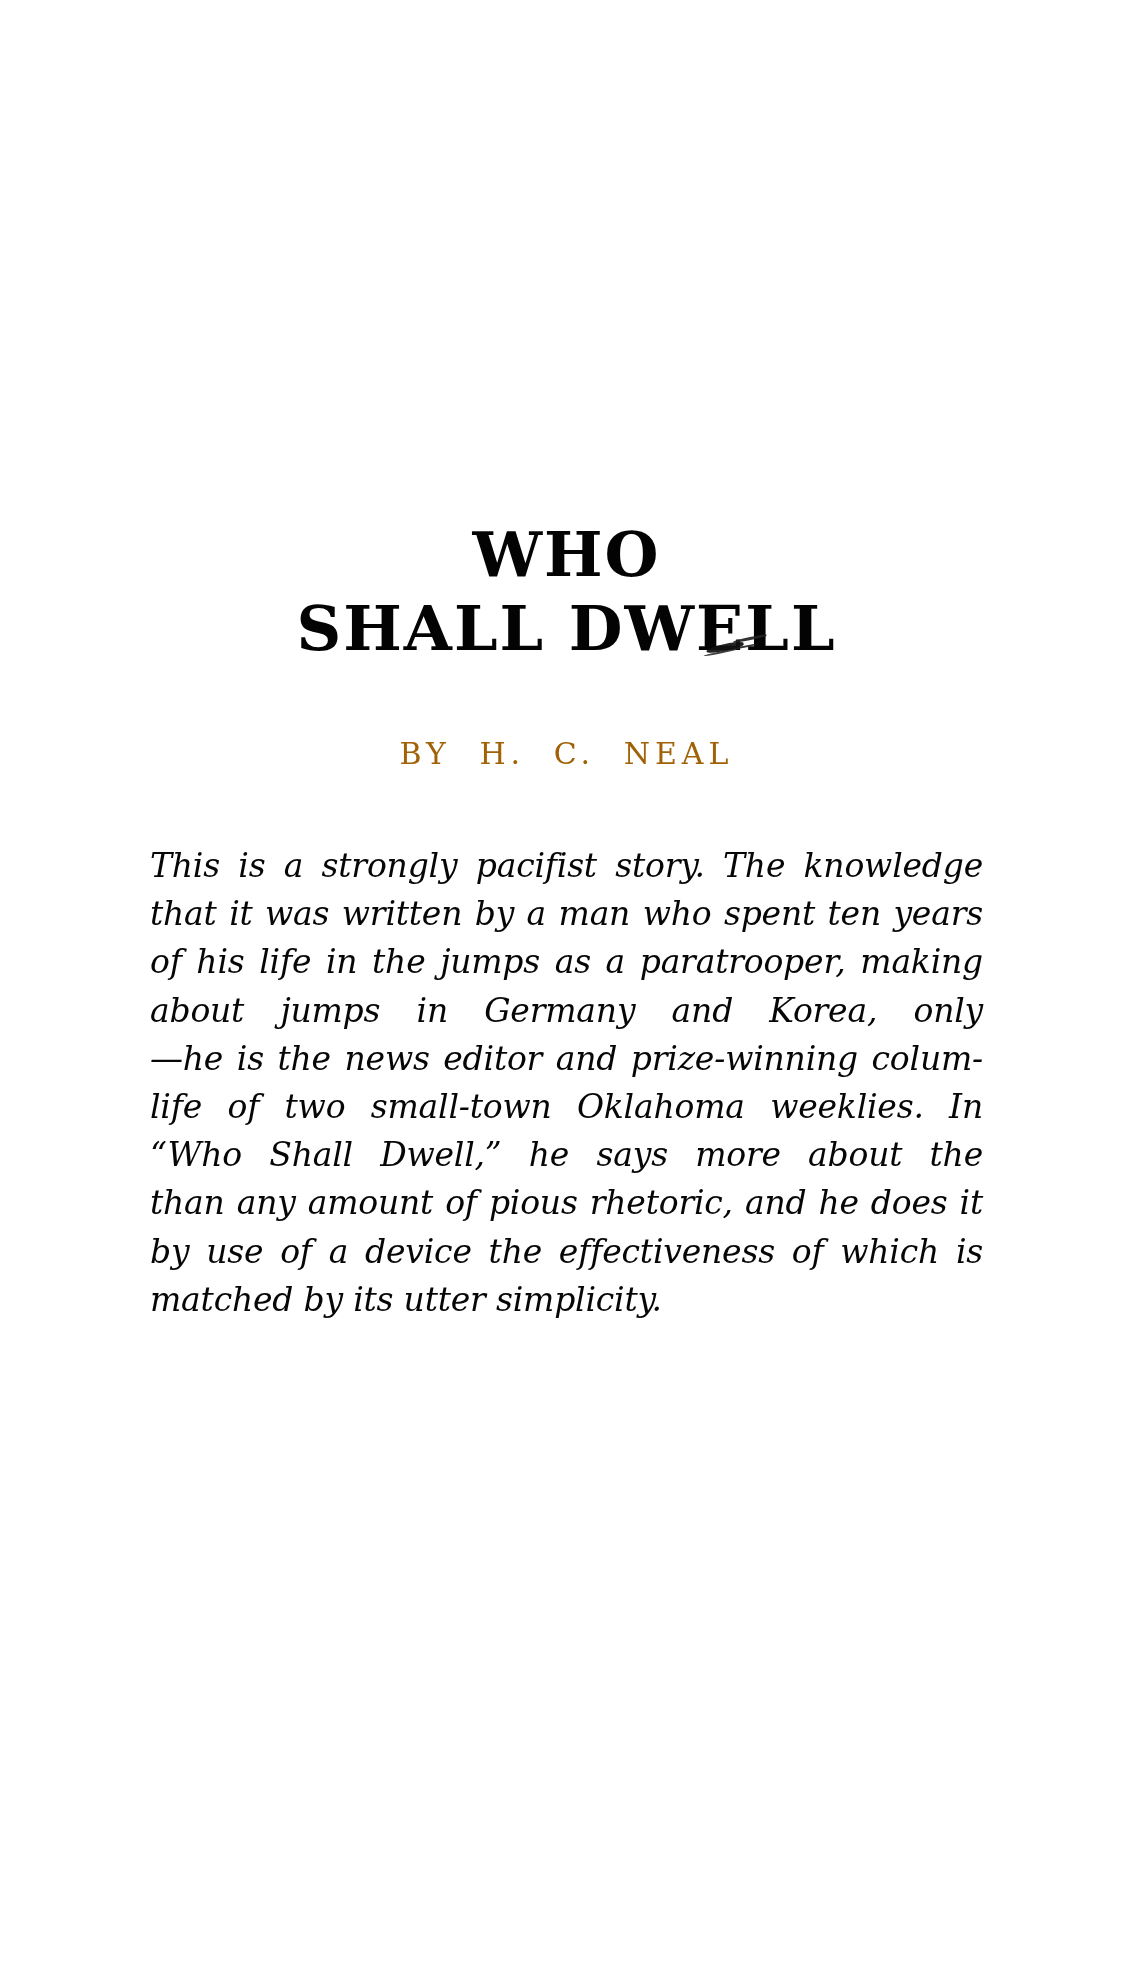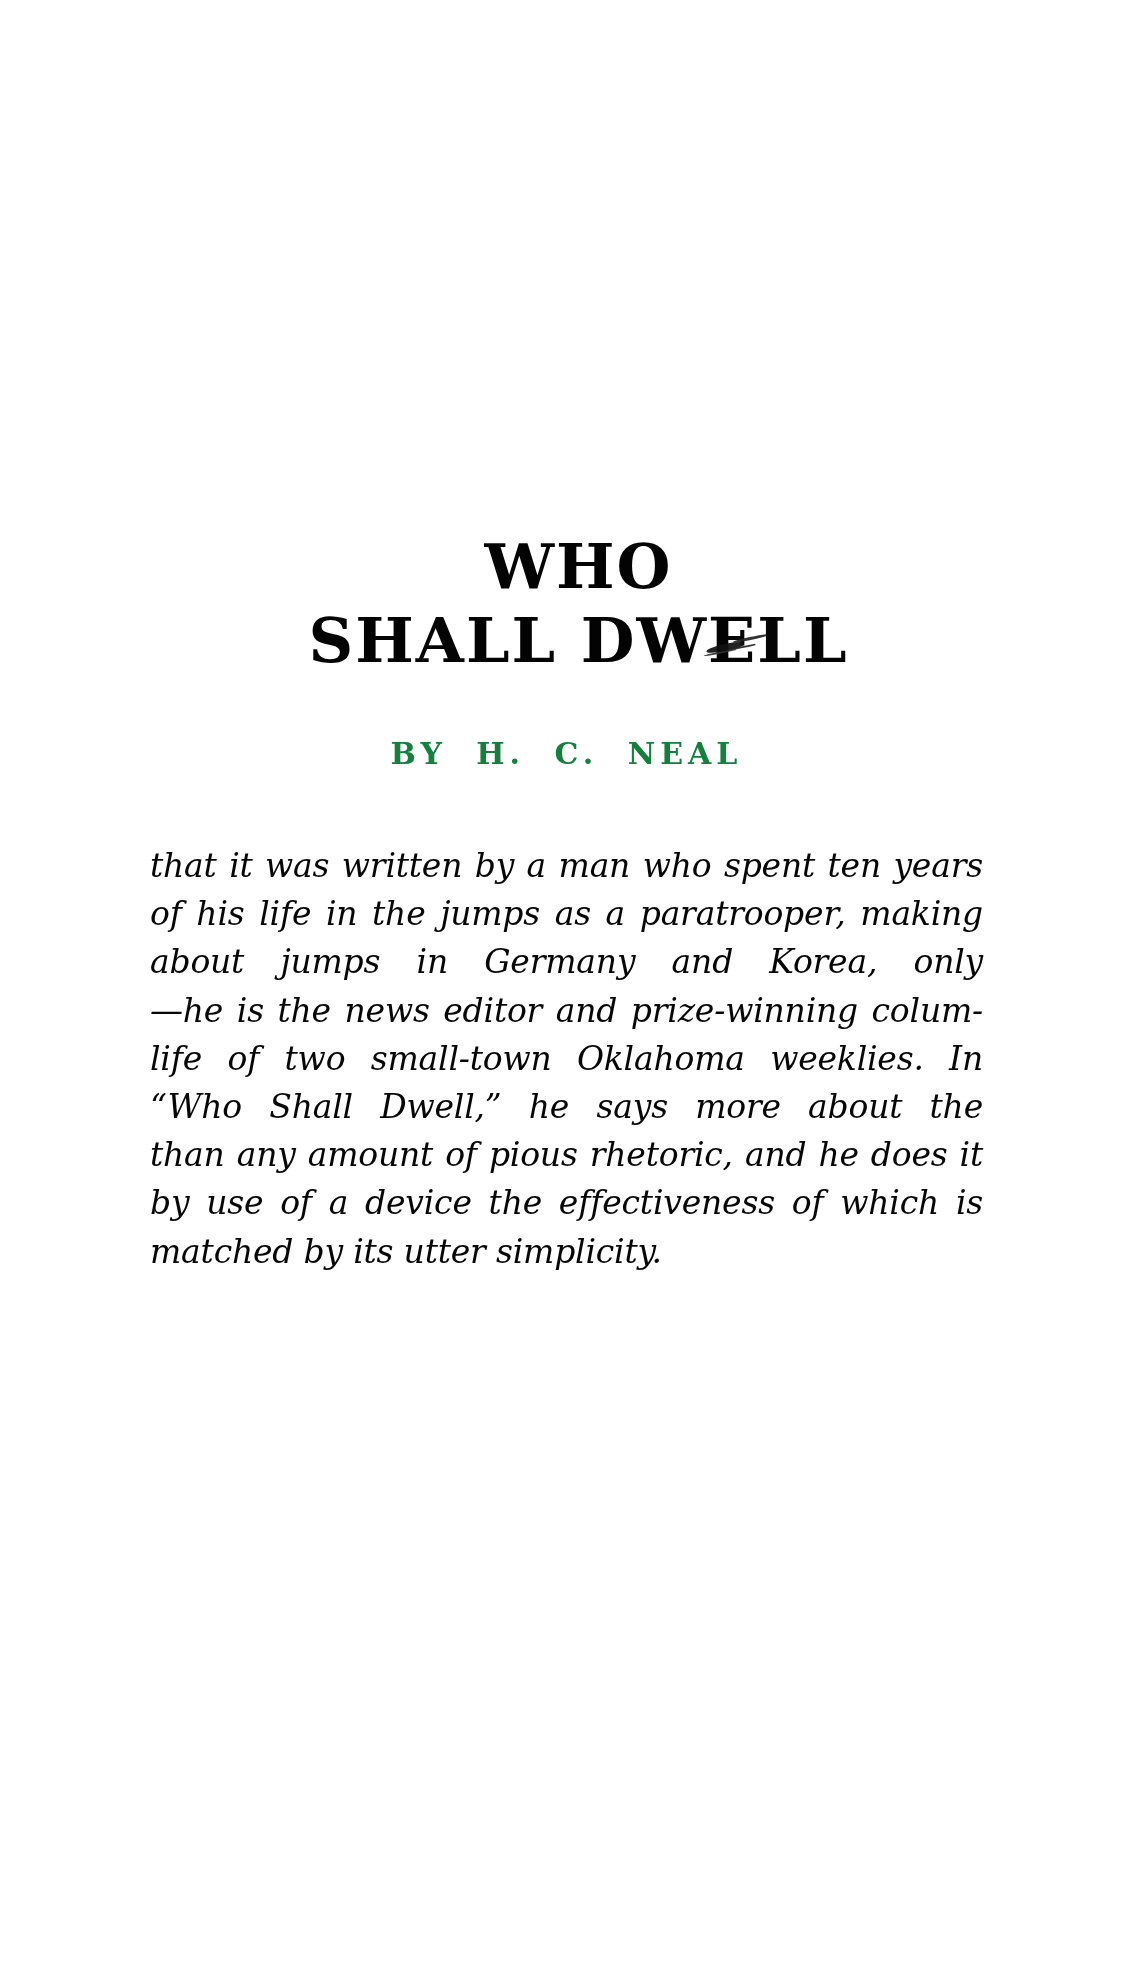--- a/index.html
+++ b/index.html
@@ -21,36 +21,36 @@
     left: 150px;
     width: 833px;
   }
   .story-title {
     top: 518px;
     text-align: center;
     font-size: 62px;
     line-height: 74px;
     font-weight: 700;
     letter-spacing: 2px;
-    margin: 12px;
+    margin: 0;
     color: #030303;
   }
   .story-title .title-line {
     display: block;
     white-space: nowrap;
   }
   .byline {
     top: 736px;
     text-align: center;
     font-size: 30px;
     line-height: 36px;
-    font-weight: 700;
+    font-weight: 400;
     letter-spacing: 5px;
     word-spacing: 14px;
-    color: #15803d;
+    color: #a16207;
   }
   .intro {
     top: 842px;
     font-style: italic;
     font-size: 33px;
     line-height: 48.2px;
     letter-spacing: -0.2px;
     color: #060606;
   }
   .intro .line {
@@ -85,20 +85,21 @@
   <h1 class="column story-title">
     <span class="title-line">WHO</span>
     <span class="title-line">SHALL DWELL</span>
   </h1>
 
   <div class="smudge"></div>
 
   <div class="column byline">BY H. C. NEAL</div>
 
   <div class="column intro">
+      <div class="line">This is a strongly pacifist story. The knowledge</div>
       <div class="line">that it was written by a man who spent ten years</div>
       <div class="line">of his life in the jumps as a paratrooper, making</div>
       <div class="line">about jumps in Germany and Korea, only</div>
       <div class="line">—he is the news editor and prize-winning colum-</div>
       <div class="line">life of two small-town Oklahoma weeklies. In</div>
       <div class="line">“Who Shall Dwell,” he says more about the</div>
       <div class="line">than any amount of pious rhetoric, and he does it</div>
       <div class="line">by use of a device the effectiveness of which is</div>
       <div class="line last">matched by its utter simplicity.</div>
     </div>

